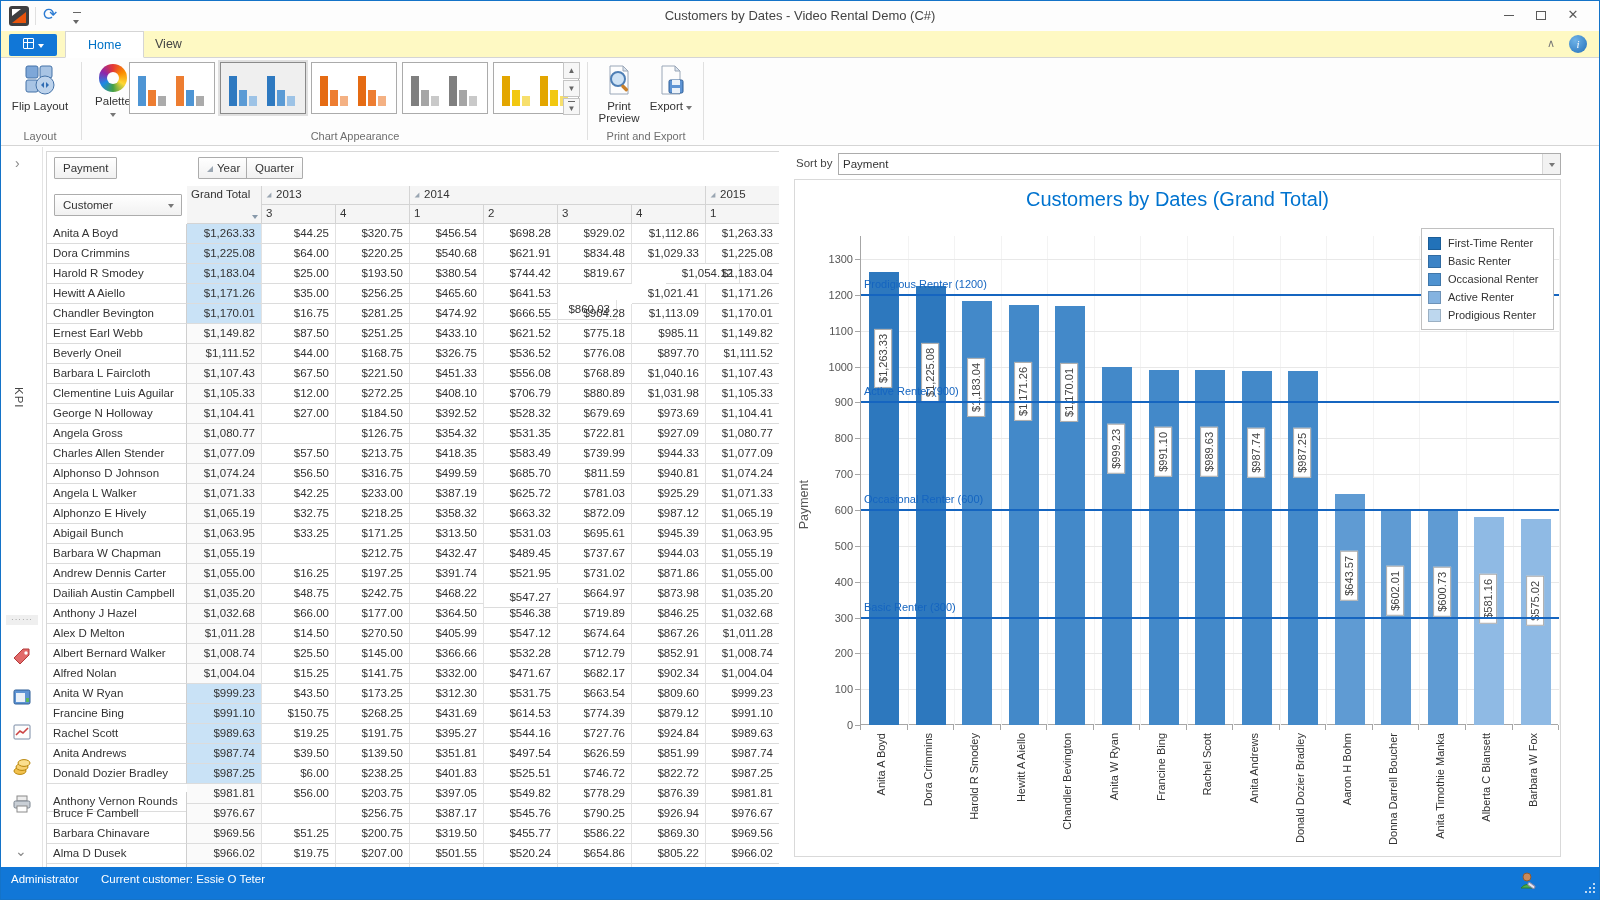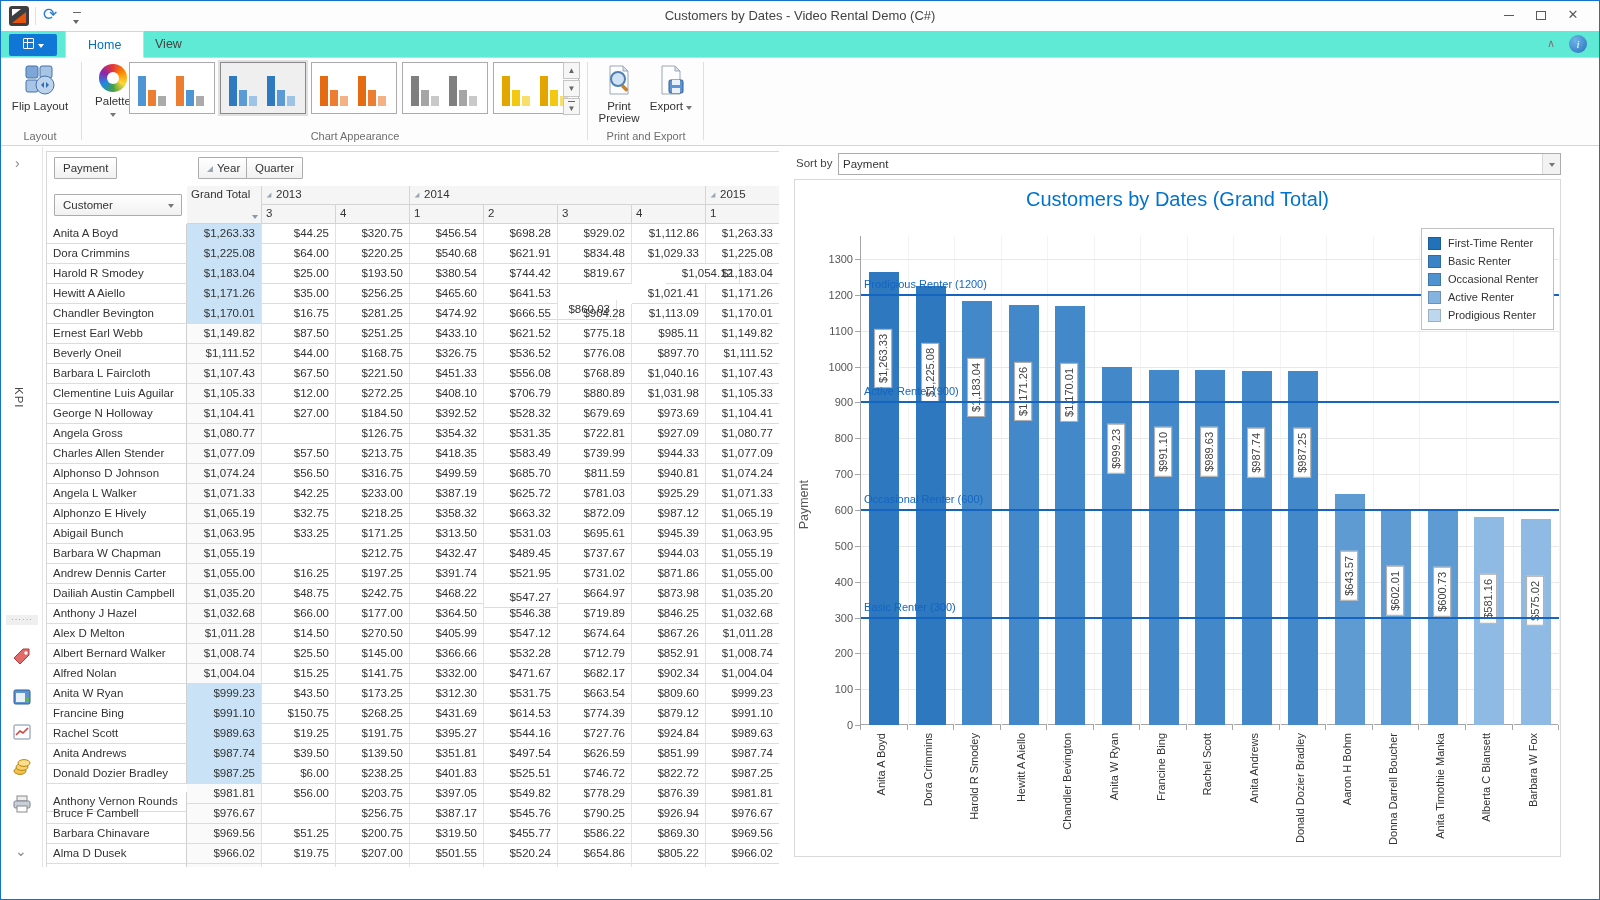--- a/index.html
+++ b/index.html
@@ -17,21 +17,21 @@
   .qat-drop .bar { display:block; width:8px; height:1px; background:#666; margin:2px auto 1px; }
   .qat-drop .tridown { margin:0 auto; }
   .wtitle { position:absolute; left:0; right:0; top:7px; text-align:center; font-size:13px; color:#444; }
   .winbtn { position:absolute; top:4px; width:28px; height:20px; color:#5A5A5A; font-size:13px;
     text-align:center; line-height:20px; }
   .minb{ right:76px; } .maxb{ right:44px; } .clsb{ right:12px; }
   .maxglyph { display:inline-block; width:10px; height:9px; border:1px solid #5A5A5A; vertical-align:middle; }
   .minglyph { display:inline-block; width:10px; height:1px; background:#5A5A5A; vertical-align:middle; }
 
   
-  .tabrow { position:absolute; left:0; top:30px; width:100%; height:27px; background:#5eead4;
+  .tabrow { position:absolute; left:0; top:30px; width:100%; height:27px; background:#fef9c3;
     border-bottom:1px solid #D5D5D5; }
   .appmenu { position:absolute; left:8px; top:3px; width:48px; height:22px; background:#1177D7;
     border-radius:2px; color:#fff; text-align:center; line-height:21px; font-size:12px; }
   .appmenu .grid { display:inline-block; width:11px; height:11px; border:1px solid #fff;
     border-radius:1px; vertical-align:-1px; margin-right:4px; position:relative; }
   .appmenu .grid:before { content:""; position:absolute; left:3px; top:0; bottom:0; width:1px; background:#fff; }
   .appmenu .grid:after { content:""; position:absolute; left:0; right:0; top:3px; height:1px; background:#fff; }
   .tab { position:absolute; top:0; height:27px; padding:0 22px; line-height:26px; font-size:12.5px; color:#444; }
   .tab.active { background:#fff; border:1px solid #D5D5D5; border-bottom:1px solid #fff; color:#0072C6; }
   .tab-home { left:64px; } .tab-view { left:132px; }
@@ -773,13 +773,30 @@
           <div class="xtickmark" style="left: 530.3px; top: 545px;"></div>
           <div class="xtickmark" style="left: 576.9px; top: 545px;"></div>
           <div class="xtickmark" style="left: 623.4px; top: 545px;"></div>
           <div class="xtickmark" style="left: 669.9px; top: 545px;"></div>
           <div class="xtickmark" style="left: 716.5px; top: 545px;"></div>
           <div class="xtickmark" style="left: 763px; top: 545px;"></div>
         </div>
     </div>
   </div>
 
+  <div class="statusbar">
+    <div class="sb-left">Administrator</div>
+    <div class="sb-cust">Current customer: Essie O Teter</div>
+    <svg class="sb-user" width="22" height="22" viewBox="0 0 22 22">
+      <circle cx="10" cy="7" r="4" fill="#C98A5B" stroke="#8A5A33"></circle>
+      <path d="M4 18 q6 -7 12 0 Z" fill="#4CAF50" stroke="#2E7D32"></path>
+      <rect x="12" y="12" width="8" height="3" rx="1.5" transform="rotate(35 12 12)" fill="#E8E8F0" stroke="#8888AA"></rect>
+    </svg>
+    <div class="grip">
+      <i style="right:0;bottom:0;"></i>
+        <i style="right:4px;bottom:0;"></i>
+        <i style="right:8px;bottom:0;"></i>
+      <i style="right:0;bottom:4px;"></i>
+        <i style="right:4px;bottom:4px;"></i>
+        <i style="right:0;bottom:8px;"></i>
+    </div>
+  </div>
 </div>
 
 </body></html>

